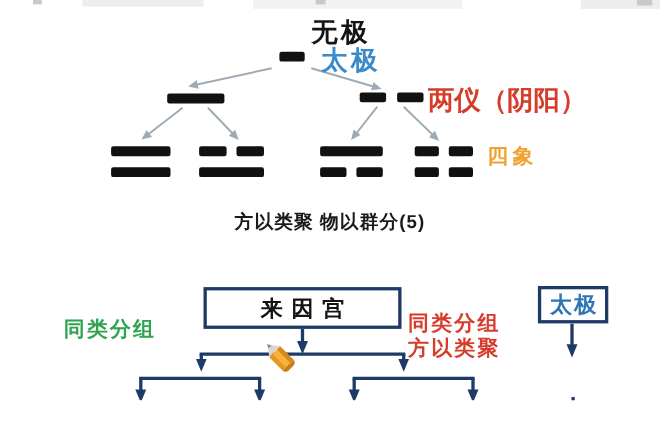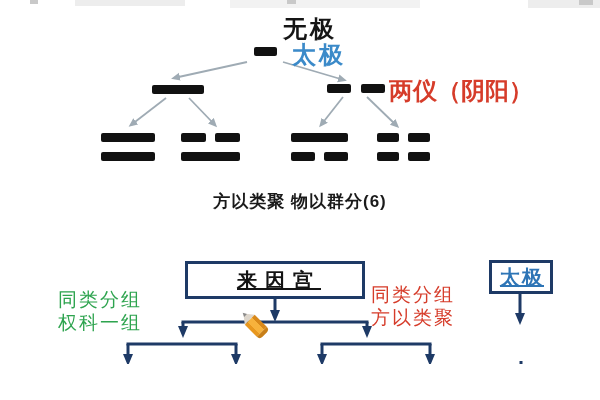--- a/index.html
+++ b/index.html
@@ -18,33 +18,33 @@
            font-size:17px;font-weight:bold;color:#1a1a1a;letter-spacing:1px;}
   
   .sym{position:absolute;}
   .bar-row{height:9px;margin-bottom:10px;}
   .bar-row:last-child{margin-bottom:0;}
   .bar-row.solid{background:#111;border-radius:2px;}
   .bar-row.broken{display:flex;justify-content:space-between;}
   .bar-row.broken .bar-piece{display:block;width:42%;height:100%;background:#111;border-radius:2px;}
   
   .fbox{position:absolute;border:3px solid #1e3a66;background:#fff;box-sizing:border-box;
-        display:flex;align-items:center;justify-content:center;font-weight:bold;text-decoration:underline;}
+        display:flex;align-items:center;justify-content:center;font-weight:bold;}
   .root-box{left:185px;top:261px;width:180px;height:38px;font-size:20px;color:#141414;
             letter-spacing:8px;text-indent:8px;}
   .side-box{width:64px;font-size:20px;color:#2e75b6;letter-spacing:2px;text-indent:2px;}
   .side-box.taiji{left:489px;top:260px;height:34px;}
   .side-box.liangyi{left:489px;top:327px;height:36px;}
   .leaf-box{top:366px;width:85px;height:46px;border-bottom:none;display:block;}
   .leaf-circle{position:absolute;left:13px;top:6px;width:53px;height:52px;
                border:3px solid #c96a5e;border-radius:50%;box-sizing:border-box;
                display:flex;align-items:center;justify-content:center;
                font-size:27px;font-weight:bold;}
   
-  .note{position:absolute;font-size:19px;font-weight:normal;line-height:23px;letter-spacing:2px;text-align:center;}
+  .note{position:absolute;font-size:19px;font-weight:bold;line-height:23px;letter-spacing:2px;text-align:center;}
   .note.green{left:58px;top:288px;color:#2ea44f;}
   .note.red{left:371px;top:283px;color:#d63c2a;}
   
   .pencil{position:absolute;left:247px;top:309px;width:14px;height:30px;
           transform:rotate(-45deg);transform-origin:50% 50%;}
   .pencil .tip{width:0;height:0;border-left:7px solid transparent;border-right:7px solid transparent;
                border-bottom:9px solid #ddd6cc;}
   .pencil .point{position:absolute;left:5px;top:-1px;width:0;height:0;
                  border-left:2px solid transparent;border-right:2px solid transparent;
                  border-bottom:4px solid #8a8a8a;}
@@ -96,20 +96,21 @@
       <path d="M322 344 L322 355" marker-end="url(#navyhead)"></path>
       <path d="M430 344 L430 355" marker-end="url(#navyhead)"></path>
       <path d="M520 294 L520 314" marker-end="url(#navyhead)"></path>
       <path d="M521 361 L521 400"></path>
     </g>
   </svg>
 
   <div class="lbl lbl-wuji">无极</div>
   <div class="lbl lbl-taiji">太极</div>
   <div class="lbl lbl-liangyi">两仪（阴阳）</div>
+  <div class="lbl lbl-sixiang">四象</div>
 
   <div class="sym" style="left:254px;top:47px;width:23px;">
       <div class="bar-row solid"></div>
     </div>
   <div class="sym" style="left:152px;top:85px;width:52px;">
       <div class="bar-row solid"></div>
     </div>
   <div class="sym" style="left:327px;top:84px;width:58px;">
       <div class="bar-row broken">
         <span class="bar-piece"></span>
@@ -138,29 +139,28 @@
       <div class="bar-row broken">
         <span class="bar-piece"></span>
         <span class="bar-piece"></span>
       </div>
       <div class="bar-row broken">
         <span class="bar-piece"></span>
         <span class="bar-piece"></span>
       </div>
     </div>
 
-  <div class="caption">方以类聚  物以群分(6)</div>
+  <div class="caption">方以类聚  物以群分(5)</div>
 
   <div class="fbox root-box">
     <span>来因宫</span>
   </div>
 
   <div class="note green">
     <div>同类分组</div>
-    <div>权科一组</div>
   </div>
   <div class="note red">
     <div>同类分组</div>
     <div>方以类聚</div>
   </div>
 
   <div class="pencil">
     <div class="tip"></div>
     <div class="point"></div>
     <div class="body"></div>

